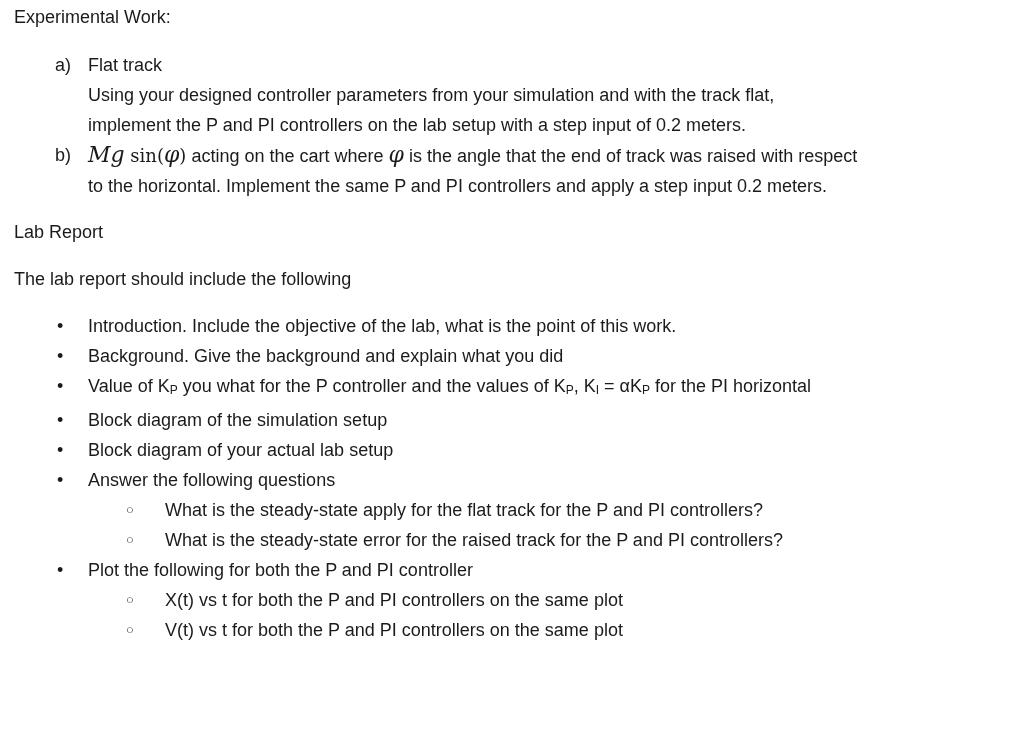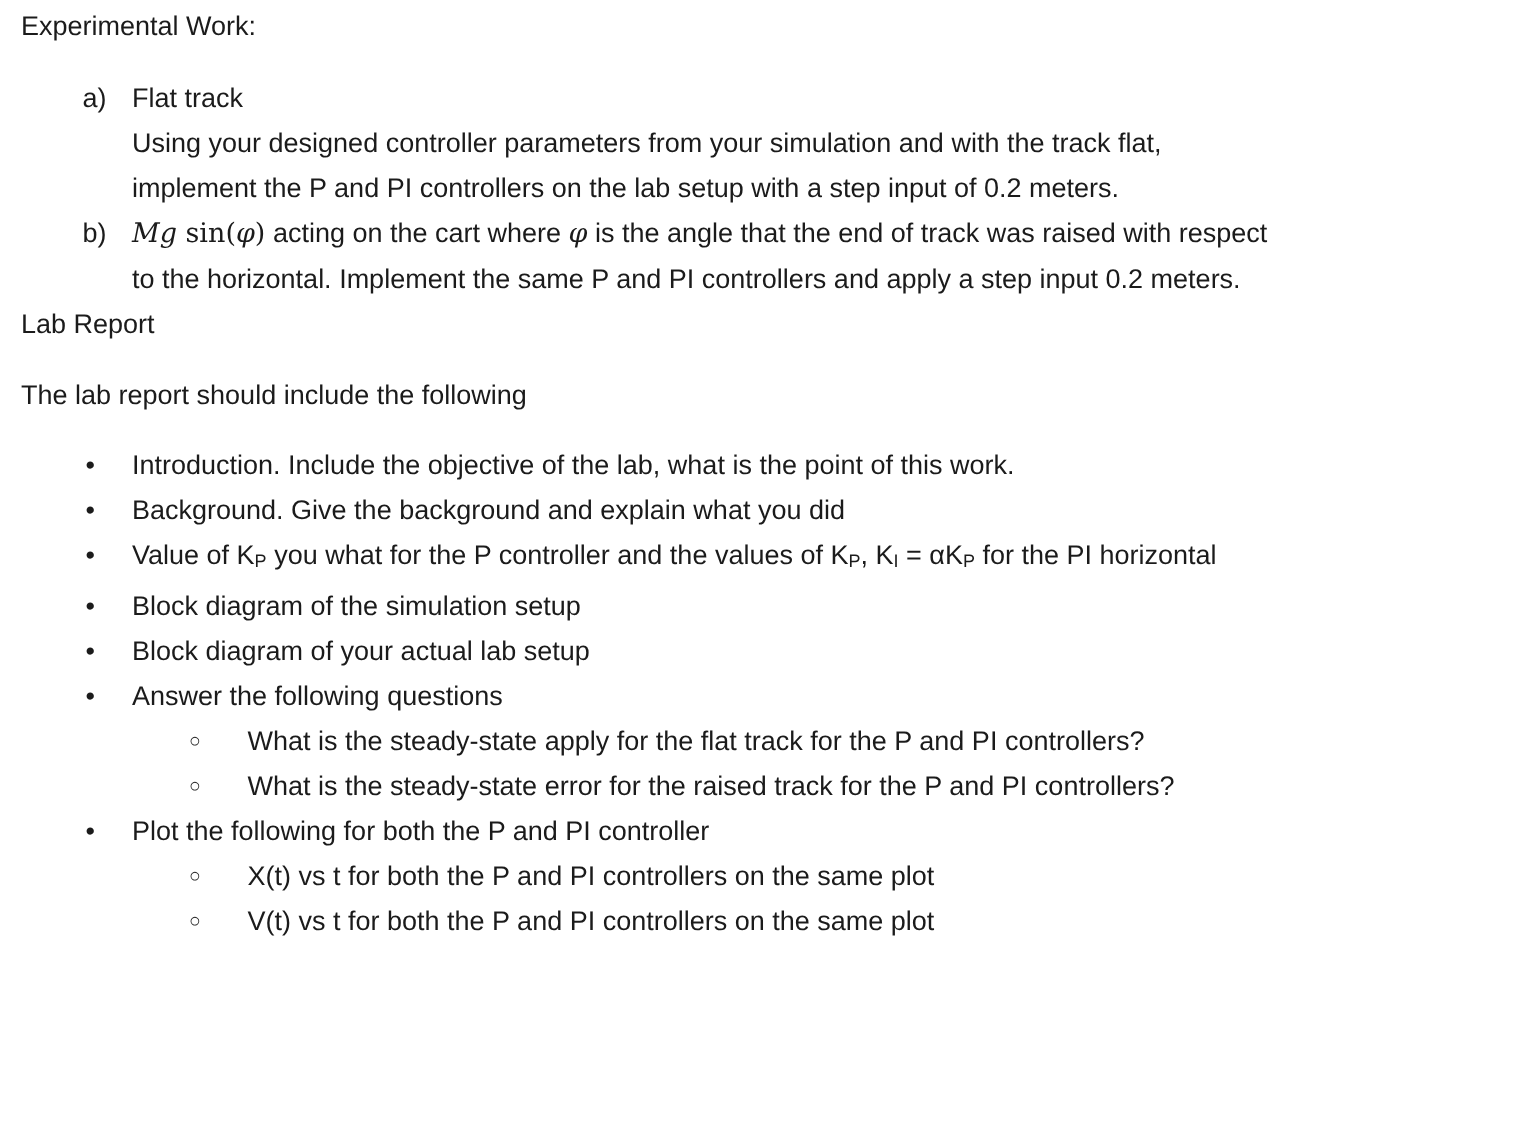--- a/index.html
+++ b/index.html
@@ -19,35 +19,35 @@
   
   .alpha-list { margin-top: 18px; margin-left: 41px; }
   .alpha-item { display: flex; }
   .alpha-marker { width: 33px; flex: 0 0 33px; }
   .alpha-content { flex: 1 1 auto; min-width: 0; }
 
   
   .math-it {
     font-family: "DejaVu Serif", serif;
     font-style: italic;
-    font-size: 18px;
+    font-size: 22px;
   }
   .math-up {
     font-family: "DejaVu Serif", serif;
     font-style: normal;
     font-size: 18px;
   }
 
   
   .sub {
     font-size: 12px;
     vertical-align: -2px;
   }
 
-  h2.lab-report { }
+  h2.lab-report { margin-top: 16px; }
   p.intro { margin-top: 17px; white-space: nowrap; }
 
   
   .bullet-list { margin-top: 17px; }
   .bullet-row { display: flex; margin-left: 43px; }
   .bullet-marker { width: 31px; flex: 0 0 31px; }
   .bullet-text { flex: 1 1 auto; white-space: nowrap; }
 
   .sub-bullet-row { display: flex; margin-left: 112px; }
   .sub-bullet-marker { width: 39px; flex: 0 0 39px; font-size: 13px; }

